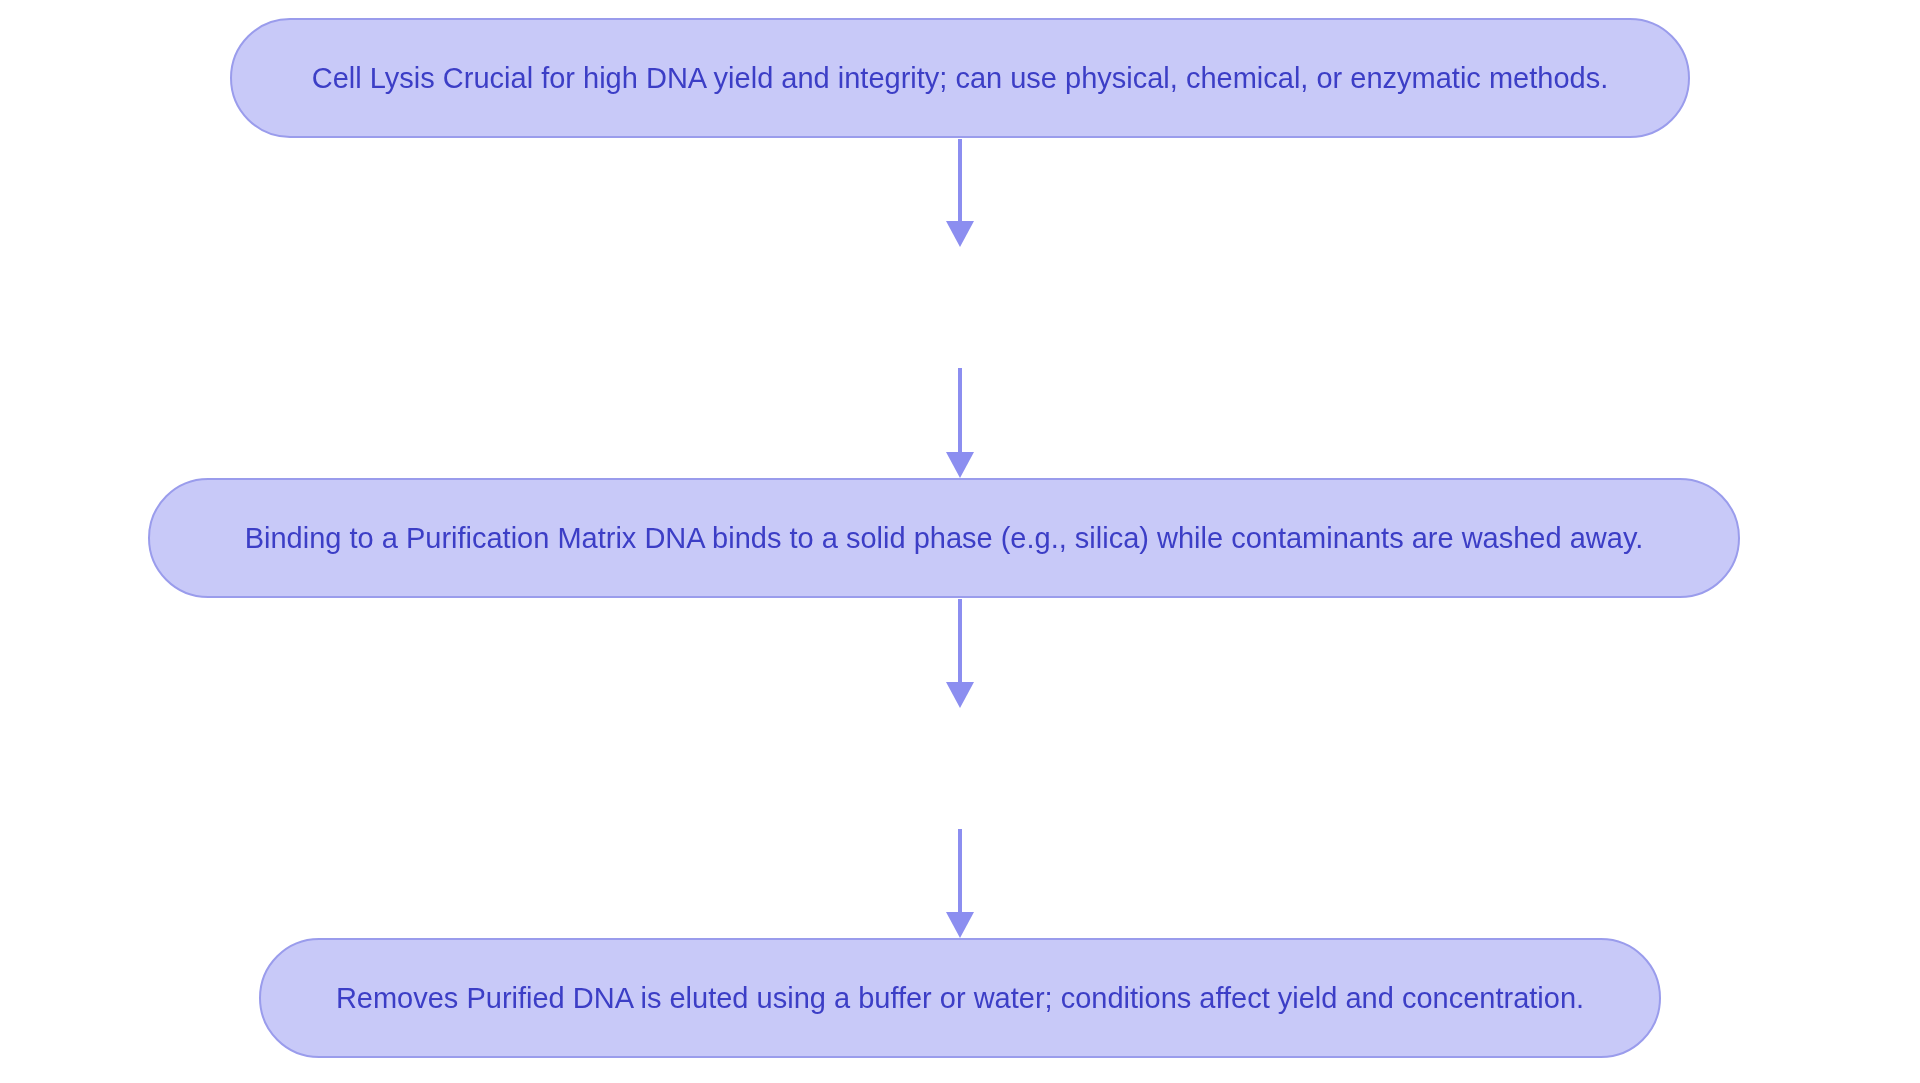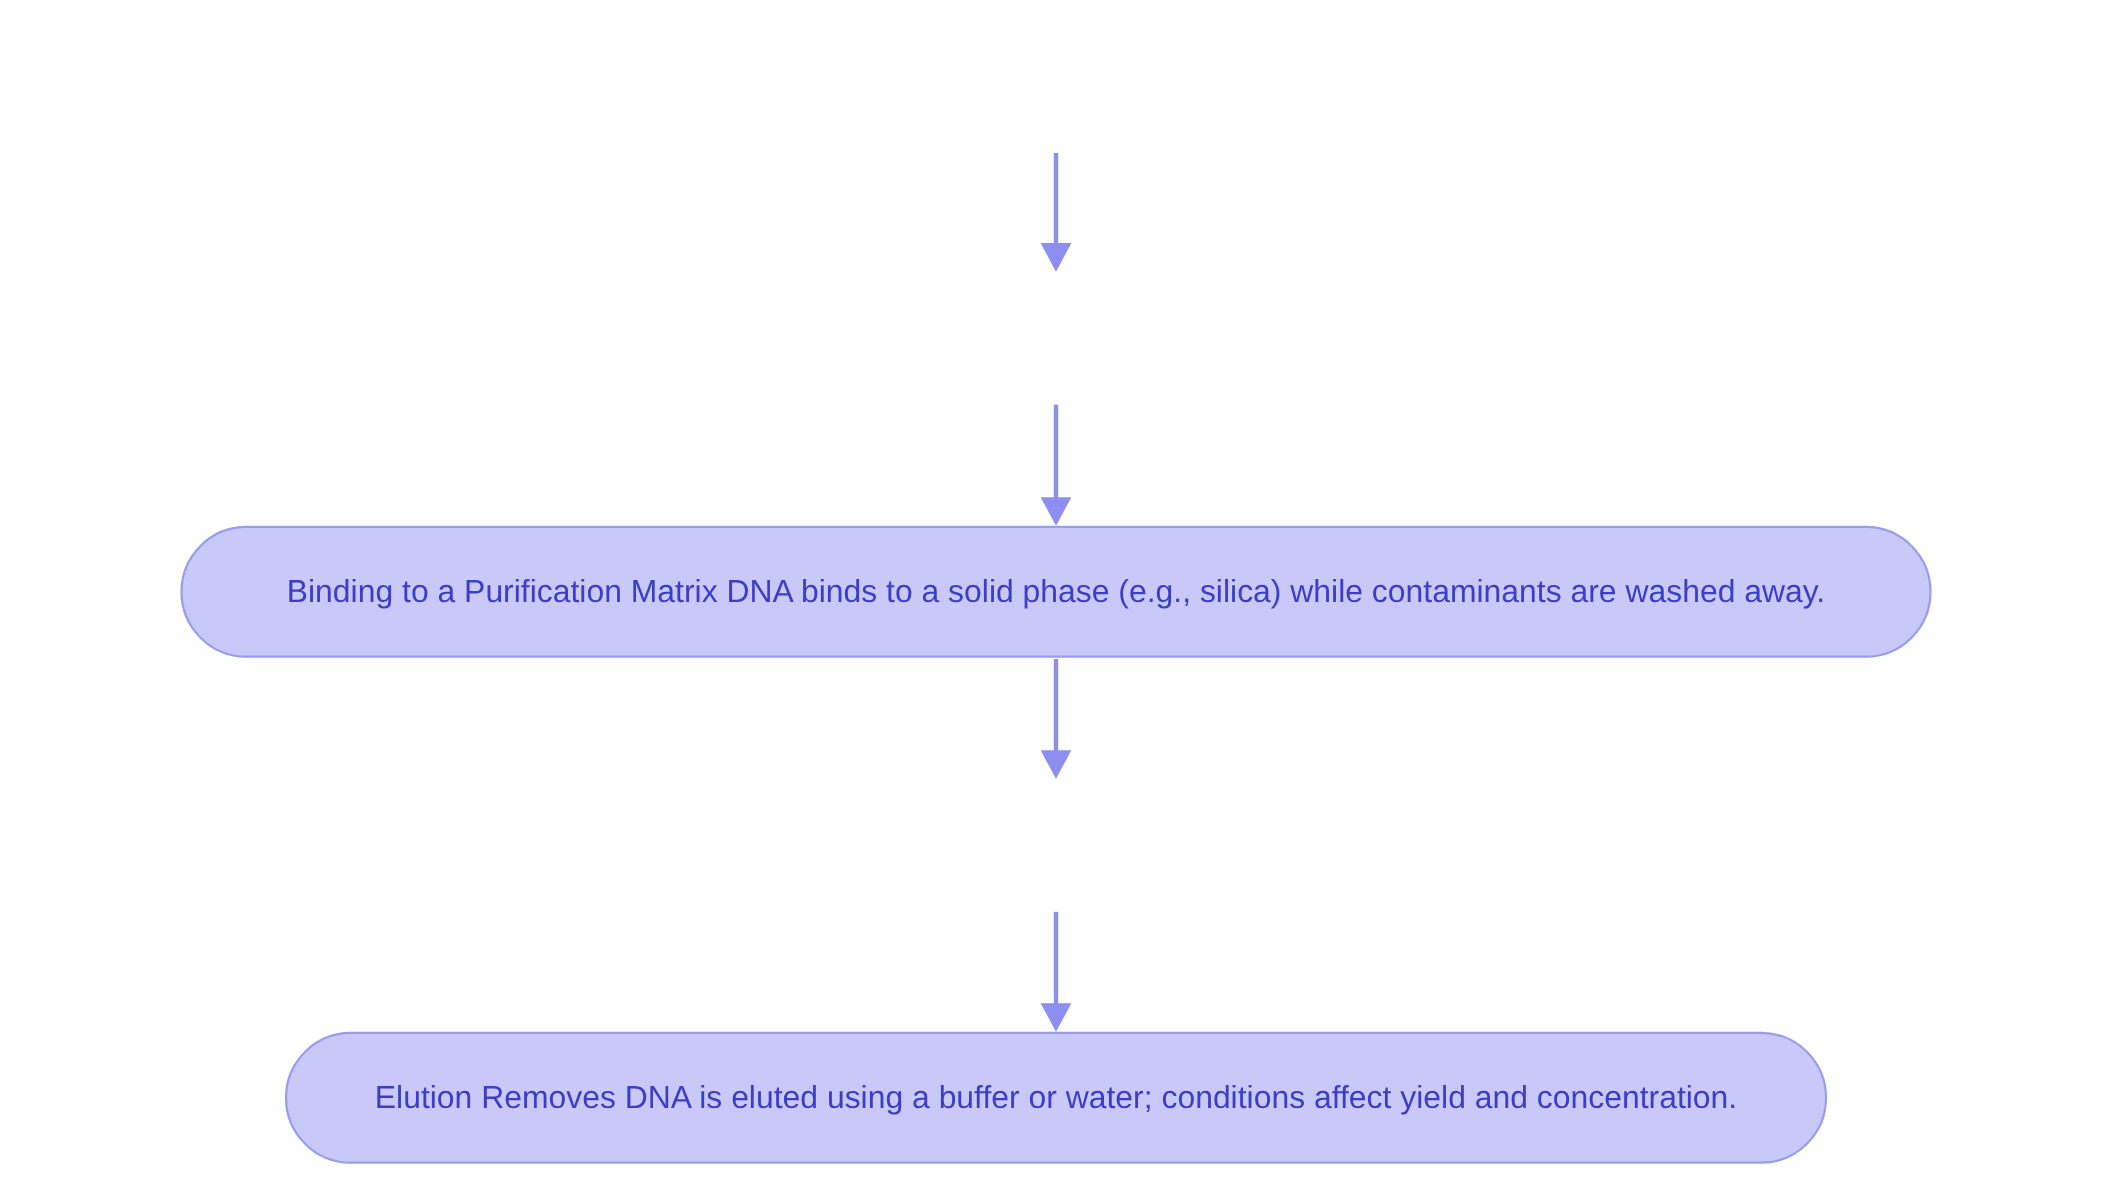--- a/index.html
+++ b/index.html
@@ -30,21 +30,21 @@
     font-size: 29px;
     line-height: 1.2;
     color: var(--text-color, #3C3EC6);
     white-space: nowrap;
     text-align: center;
     letter-spacing: 0px;
   }
   
   .n1 { left: 230px; top: 18px;  width: 1460px; }
   .n2 { left: 184px; top: 247px; width: 1552px; }
-  .n3 { left: 164px; top: 478px; width: 1592px; }
+  .n3 { left: 148px; top: 478px; width: 1592px; }
   .n4 { left: 209px; top: 708px; width: 1502px; }
   .n5 { left: 259px; top: 938px; width: 1402px; }
 
   .arrow {
     position: absolute;
     left: 946px;           
     width: 28px;
   }
   .a1 { top: 139px; height: 108px; }
   .a2 { top: 368px; height: 110px; }
@@ -67,20 +67,23 @@
     border-left: 14px solid transparent;
     border-right: 14px solid transparent;
     border-top: 26px solid var(--arrow-color, #8C8EF0);
   }
 </style>
 </head>
 <body>
 
 <div class="canvas">
 
+  <div class="flow-node n1">
+    <span class="node-label">Cell Lysis Crucial for high DNA yield and integrity; can use physical, chemical, or enzymatic methods.</span>
+  </div>
 
   <div class="arrow a1">
     <div class="arrow-line"></div>
     <div class="arrow-head"></div>
   </div>
 
 
   <div class="arrow a2">
     <div class="arrow-line"></div>
     <div class="arrow-head"></div>
@@ -95,16 +98,16 @@
     <div class="arrow-head"></div>
   </div>
 
 
   <div class="arrow a4">
     <div class="arrow-line"></div>
     <div class="arrow-head"></div>
   </div>
 
   <div class="flow-node n5">
-    <span class="node-label">Elution Removes DNA is eluted using a buffer or water; conditions affect yield and concentration.</span>
+    <span class="node-label">Removes Purified DNA is eluted using a buffer or water; conditions affect yield and concentration.</span>
   </div>
 
 </div>
 
 </body></html>

